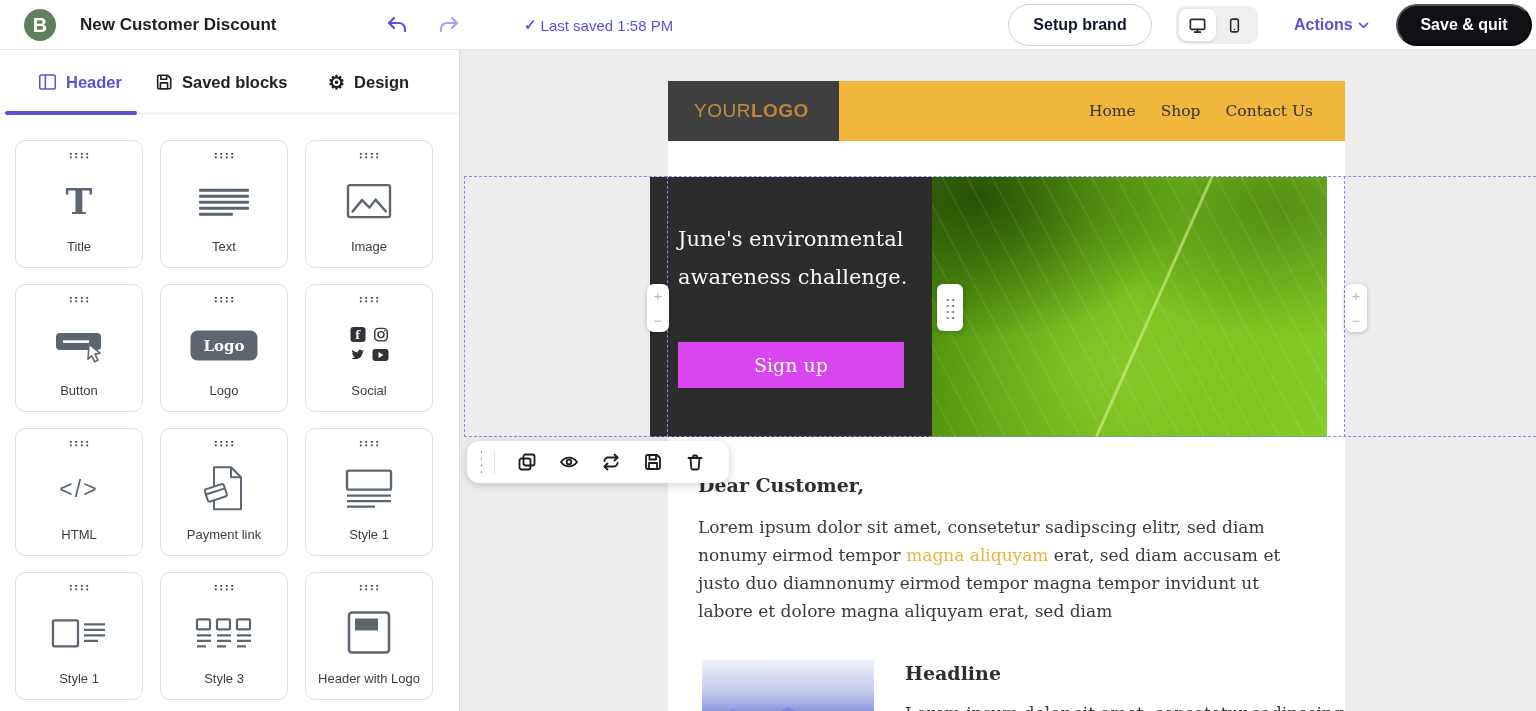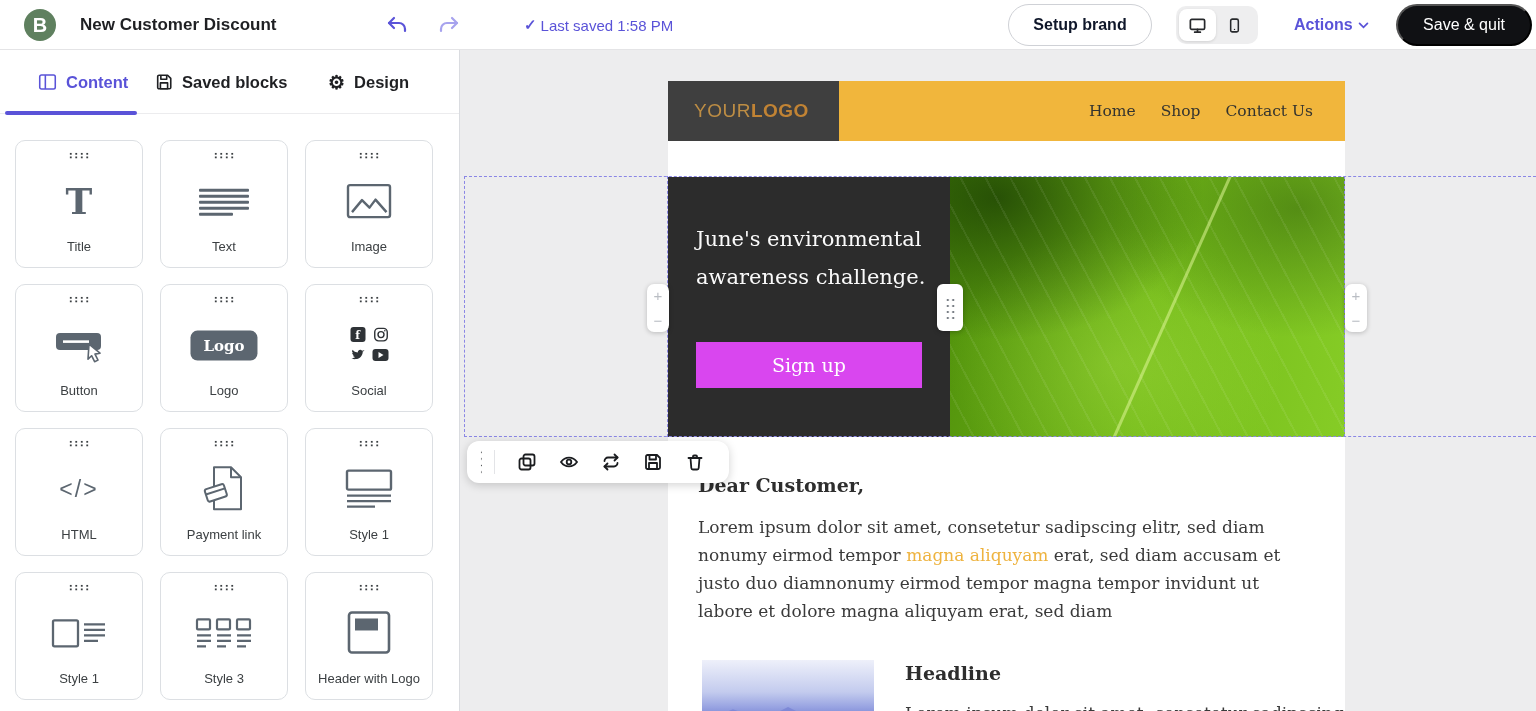--- a/index.html
+++ b/index.html
@@ -13,21 +13,21 @@
   .tb-ic { position:absolute; top:13px; width:24px; height:24px; }
   .undo { left:385px; color:#5a53d8; }
   .redo { left:437px; color:#a7a3ee; }
   .saved { position:absolute; left:524px; top:0; height:50px; display:flex; align-items:center; gap:4px; color:#5a53d8; font-size:15px; }
   .saved .chk { font-size:15px; font-weight:700; }
   .btn-setup { position:absolute; left:1008px; top:4px; width:144px; height:42px; border-radius:21px; border:1px solid #cfd1d6; background:#fff; font-size:16px; font-weight:700; color:#0f172a; display:flex; align-items:center; justify-content:center; }
   .device-toggle { position:absolute; left:1176px; top:6px; width:82px; height:38px; border-radius:10px; background:#eeeeef; display:flex; align-items:center; padding:3px; }
   .seg { width:37px; height:32px; border-radius:8px; display:flex; align-items:center; justify-content:center; color:#26282b; }
   .seg.active { background:#fff; box-shadow:0 1px 3px rgba(0,0,0,.12); }
   .actions { position:absolute; left:1294px; top:0; height:50px; display:flex; align-items:center; gap:5px; color:#5a53d8; font-size:16px; font-weight:700; }
-  .btn-savequit { position:absolute; left:1396px; top:4px; width:136px; height:42px; border-radius:22px; background:#101114; color:#fff; font-size:16px; font-weight:400; display:flex; align-items:center; justify-content:center; }
+  .btn-savequit { position:absolute; left:1396px; top:4px; width:136px; height:42px; border-radius:22px; background:#101114; color:#fff; font-size:16px; font-weight:700; display:flex; align-items:center; justify-content:center; }
 
   
   .sidebar { position:absolute; left:0; top:50px; width:460px; height:661px; background:#fff; border-right:1px solid #dadce0; z-index:40; }
   .tabs { position:absolute; left:0; top:0; width:100%; height:64px; border-bottom:1px solid #ececee; }
   .tab { position:absolute; top:0; height:64px; display:flex; align-items:center; gap:9px; font-size:16.5px; font-weight:700; color:#1f2023; }
   .tab.active { color:#5a53d8; }
   .tab-content { left:38px; } .tab-saved { left:155px; } .tab-design { left:328px; }
   .tab-underline { position:absolute; left:5px; top:61px; width:132px; height:3.5px; background:#5a53d8; border-radius:2px; }
   .gear-glyph { font-size:19px; line-height:1; color:#1f2023; }
 
@@ -53,21 +53,21 @@
   .email-header { position:absolute; left:208px; top:31px; width:677px; height:60px; display:flex; }
   .hdr-logo { width:171px; height:60px; background:#3f3f3f; display:flex; align-items:center; padding-left:26px; font-size:19px; letter-spacing:.5px; }
   .hdr-logo .p1 { color:#bd8d44; font-weight:400; }
   .hdr-logo .p2 { color:#c18334; font-weight:800; }
   .hdr-nav { flex:1; background:#f1b63c; display:flex; align-items:center; justify-content:flex-end; gap:25px; padding-right:32px; font-family:"DejaVu Serif", serif; font-size:15.5px; color:#33332f; }
 
   .sel-outer { position:absolute; left:4px; top:126px; width:1082px; height:261px; border:1.5px dashed #8a86e5; z-index:10; pointer-events:none; }
   .sel-vline { position:absolute; top:126px; height:261px; width:0; border-left:1.5px dashed #8a86e5; z-index:11; }
   .vl-left { left:207px; } .vl-right { left:884px; }
 
-  .hero { position:absolute; left:208px; top:127px; width:677px; height:260px; display:flex; z-index:5; }
+  .hero { position:absolute; left:190px; top:127px; width:677px; height:260px; display:flex; z-index:5; }
   .hero-left { width:282px; height:260px; background:#2c2c2c; position:relative; }
   .hero-heading { position:absolute; left:28px; top:43px; width:240px; font-family:"DejaVu Serif", serif; font-size:21px; line-height:38px; color:#fafafa; }
   .btn-signup { position:absolute; left:28px; top:165px; width:226px; height:46px; border-radius:0; background:#d946ef; color:#fff; font-family:"DejaVu Serif", serif; font-size:19px; display:flex; align-items:center; justify-content:center; }
   .hero-right { flex:1; position:relative; overflow:hidden;
     background:
       radial-gradient(ellipse at 12% 8%, rgba(8,34,0,.6), transparent 42%),
       radial-gradient(ellipse at 88% 12%, rgba(16,52,0,.38), transparent 40%),
       radial-gradient(ellipse at 42% 72%, rgba(198,244,96,.25), transparent 52%),
       linear-gradient(100deg, #4f8f0b, #74bb19 52%, #86cc26);
   }
@@ -156,21 +156,21 @@
     <button class="btn-savequit">Save &amp; quit</button>
   </header>
 
   <aside class="sidebar">
     <div class="tabs">
       <div class="tab tab-content active">
         <svg viewBox="0 0 22 20" width="19" height="18" fill="none" stroke="currentColor" stroke-width="1.8">
           <rect x="2" y="2" width="18" height="16" rx="2"></rect>
             <path d="M8.5 2 V18"></path>
         </svg>
-        <span>Content</span>
+        <span>Header</span>
       </div>
       <div class="tab tab-saved">
         <svg viewBox="0 0 20 20" width="18" height="18" fill="none" stroke="#1f2023" stroke-width="1.8" stroke-linejoin="round">
           <path d="M3 4 a1.5 1.5 0 0 1 1.5 -1.5 H14 L17.5 6 V16 a1.5 1.5 0 0 1 -1.5 1.5 H4.5 A1.5 1.5 0 0 1 3 16 Z"></path>
           <path d="M6.5 2.5 V7 H13 V2.8"></path>
             <rect x="6" y="11" width="8" height="6.5"></rect>
         </svg>
         <span>Saved blocks</span>
       </div>
       <div class="tab tab-design">

